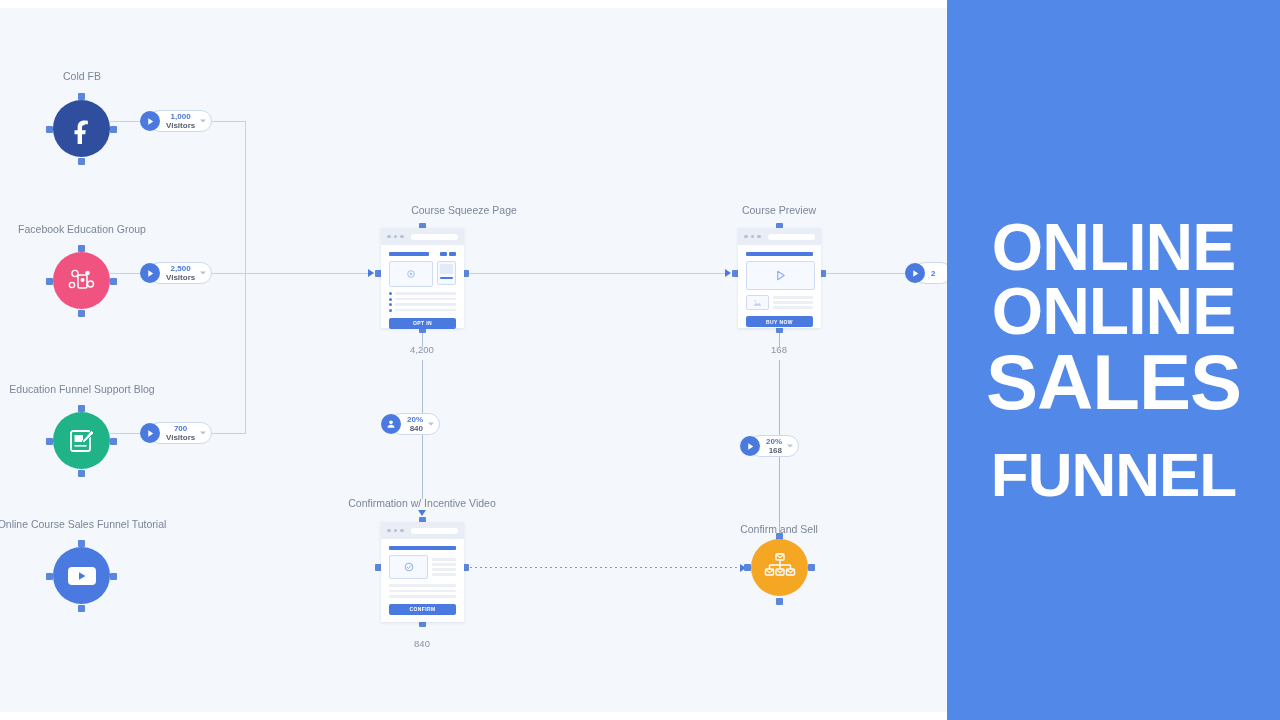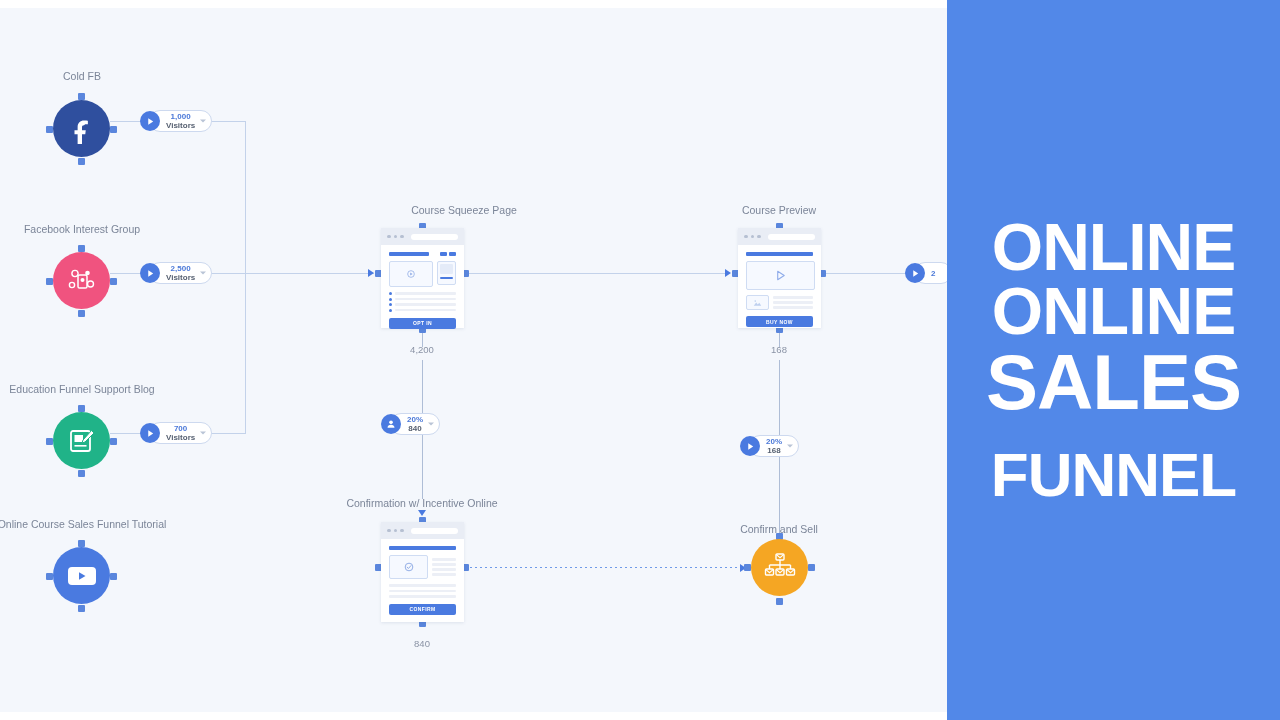--- a/index.html
+++ b/index.html
@@ -51,21 +51,21 @@
     position:absolute;display:flex;align-items:center;
     height:22px;
   }
   .pill-body{
     position:relative;height:22px;box-sizing:border-box;
     border:1px solid #cdd9ef;border-radius:11px;background:#ffffff;
     display:flex;flex-direction:column;justify-content:center;
     padding:0 16px 0 16px;margin-left:-11px;
   }
   .pill-l1{font-size:8px;font-weight:bold;color:#4a78d8;line-height:9px;text-align:center;}
-  .pill-l2{font-size:8px;font-weight:bold;color:#555f70;line-height:9px;text-align:center;}
+  .pill-l2{font-size:8px;font-weight:bold;color:#555f70;line-height:9px;text-align:right;}
   .pill-icon{
     position:relative;z-index:2;width:20px;height:20px;border-radius:50%;
     background:#4a7ae0;display:flex;align-items:center;justify-content:center;
     flex:0 0 auto;
   }
   .pill-caret{
     position:absolute;right:5px;top:50%;transform:translateY(-50%);
     width:0;height:0;border-left:3px solid transparent;
     border-right:3px solid transparent;border-top:3px solid #b9c4d6;
   }
@@ -175,21 +175,21 @@
           </svg>
       </div>
       <div class="pill-body">
         <div class="pill-l1">1,000</div>
         <div class="pill-l2">Visitors</div>
         <div class="pill-caret"></div>
       </div>
     </div>
 
     <div class="node">
-      <div class="node-label" style="left:82px;top:215px;">Facebook Interest Group</div>
+      <div class="node-label" style="left:82px;top:215px;">Facebook Education Group</div>
       <div class="anchor" style="left:78px;top:237px;"></div>
       <div class="anchor" style="left:78px;top:302px;"></div>
       <div class="anchor" style="left:46px;top:270px;"></div>
       <div class="anchor" style="left:110px;top:270px;"></div>
       <div class="circle" style="left:53px;top:244px;width:57px;height:57px;background:#f0537f;">
         <svg width="34" height="34" viewBox="0 0 34 34" aria-hidden="true">
           <circle cx="10" cy="9.5" r="3.1" fill="none" stroke="#fff" stroke-width="1.4"></circle>
           <circle cx="22.5" cy="9" r="2.3" fill="#fff"></circle>
           <circle cx="7" cy="21" r="2.6" fill="none" stroke="#fff" stroke-width="1.4"></circle>
           <circle cx="25.5" cy="20" r="3" fill="none" stroke="#fff" stroke-width="1.4"></circle>
@@ -382,21 +382,21 @@
             <path fill="#fff" d="M2.5 1.5 8 5 2.5 8.5z"></path>
           </svg>
       </div>
       <div class="pill-body">
         <div class="pill-l1">2</div>
         <div class="pill-l2"></div>
       </div>
     </div>
 
     <div class="node">
-      <div class="node-label" style="left:422px;top:489px;">Confirmation w/ Incentive Online</div>
+      <div class="node-label" style="left:422px;top:489px;">Confirmation w/ Incentive Video</div>
       <div class="anchor" style="left:419px;top:509px;"></div>
       <div class="anchor" style="left:419px;top:612px;"></div>
       <div class="anchor" style="left:375px;top:556px;"></div>
       <div class="anchor" style="left:462px;top:556px;"></div>
       <div class="mock" style="left:381px;top:514px;width:83px;height:100px;">
         <div class="mock-bar">
           <div class="dot"></div>
           <div class="dot"></div>
           <div class="dot"></div>
           <div class="urlbar"></div>

